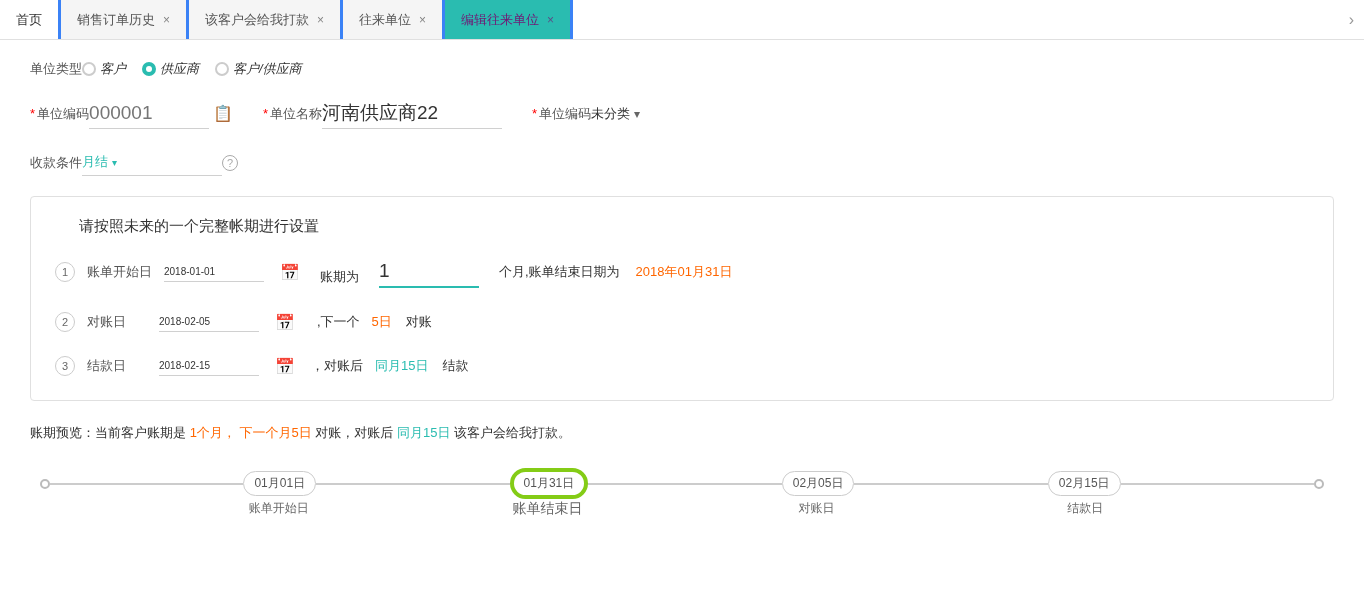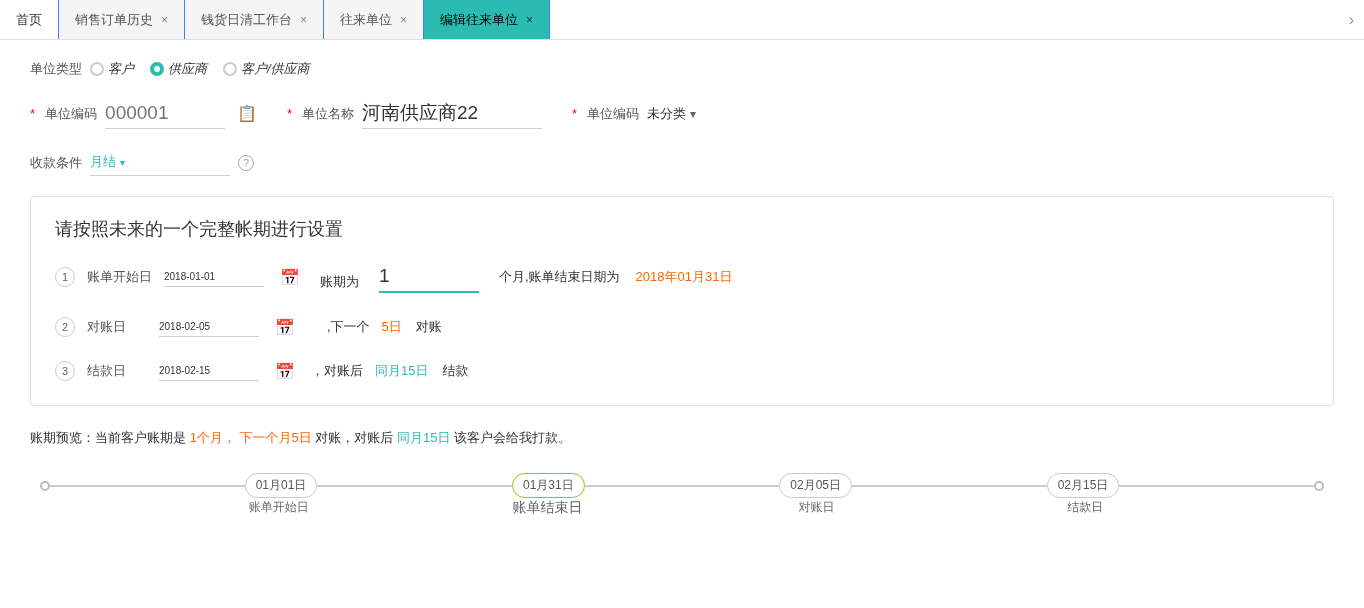--- a/index.html
+++ b/index.html
@@ -6,26 +6,26 @@
     body { font-family: 'Microsoft YaHei', Arial, sans-serif; font-size: 13px; color: #333; background: #f5f5f5; }
 
     
     .tab-bar {
       display: flex; align-items: center;
       background: #fff; border-bottom: 1px solid #e0e0e0;
       height: 40px; padding-left: 0;
     }
     .tab {
       display: flex; align-items: center; padding: 0 16px;
-      height: 100%; cursor: pointer; border-right: 1px solid #3b82f6;
+      height: 100%; cursor: pointer; border-right: 3px solid #3b82f6;
       font-size: 13px; color: #555; background: #f5f5f5;
       white-space: nowrap;
     }
     .tab.active {
-      background: #2abcb0; color: #000000;
+      background: #2abcb0; color: #701a75;
     }
     .tab .close-x {
       margin-left: 8px; font-size: 12px; opacity: 0.7;
       cursor: pointer;
     }
     .tab.home { background: #fff; color: #333; }
     .tab-arrow {
       margin-left: auto; padding: 0 10px; font-size: 16px; color: #999; cursor: pointer;
     }
 
@@ -33,21 +33,21 @@
     .main-content {
       background: #fff; padding: 20px 30px;
       min-height: calc(100vh - 40px);
     }
 
     
     .form-row {
       display: flex; align-items: center; margin-bottom: 20px; gap: 30px;
     }
     .form-group {
-      display: flex; align-items: center; gap: 8px; justify-content: center;
+      display: flex; align-items: center; gap: 0; justify-content: center;
     }
     .form-label {
       color: #555; white-space: nowrap;
     }
     .required-star { color: #f00; margin-right: 2px; }
 
     
     .radio-group { display: flex; align-items: center; gap: 16px; font-style: italic; }
     .radio-item { display: flex; align-items: center; gap: 4px; cursor: pointer; }
     .radio-circle {
@@ -93,21 +93,21 @@
     .category-dropdown {
       display: flex; align-items: center; gap: 4px; min-width: 120px;
     }
     .chevron-down-gray { font-size: 12px; color: #666; }
 
     
     .settings-box {
       border: 1px solid #e0e0e0; border-radius: 4px;
       padding: 20px 24px; margin-bottom: 20px;
     }
-    .settings-title { color: #333; margin-bottom: 20px; font-size: 18px; }
+    .settings-title { color: #333; margin-bottom: 20px; font-size: 15px; margin-left: 24px; }
 
     
     .setting-row {
       display: flex; align-items: center;
       margin-bottom: 24px; gap: 12px;
     }
     .row-num {
       width: 20px; height: 20px; border-radius: 50%;
       border: 1px solid #ccc; display: flex; align-items: center; justify-content: center;
       font-size: 11px; color: #666; flex-shrink: 0;
@@ -133,21 +133,21 @@
 
 <div class="tab-bar">
   <div class="tab home">
     <span>首页</span>
   </div>
   <div class="tab">
     <span>销售订单历史</span>
     <span class="close-x">×</span>
   </div>
   <div class="tab">
-    <span>钱货日清工作台</span>
+    <span>该客户会给我打款</span>
     <span class="close-x">×</span>
   </div>
   <div class="tab">
     <span>往来单位</span>
     <span class="close-x">×</span>
   </div>
   <div class="tab active">
     <span>编辑往来单位</span>
     <span class="close-x">×</span>
   </div>
@@ -225,21 +225,21 @@
       <span class="highlight-orange" style="margin-left:4px;">2018年01月31日</span>
     </div>
 
     <div class="setting-row">
       <div class="row-num">
           <span>2</span>
         </div>
       <span class="row-field-label">对账日</span>
       <input class="date-input" type="text" value="2018-02-05" style="">
       <span class="cal-icon">📅</span>
-      <span style="margin-left:20px;">,下一个</span>
+      <span style="margin-left:10px;">,下一个</span>
       <span class="highlight-orange">5日</span>
       <span style="margin-left:2px;">对账</span>
     </div>
 
     <div class="setting-row" style="margin-bottom:4px;">
       <div class="row-num">
           <span>3</span>
         </div>
       <span class="row-field-label">结款日</span>
       <input class="date-input" type="text" value="2018-02-15" style="">
@@ -266,21 +266,21 @@
       <div style="flex: 1; height: 2px; background: #ccc;"></div>
 
       <div style="display: flex; flex-direction: column; align-items: center;">
         <div style="border: 1px solid #ccc; border-radius: 16px; padding: 3px 10px; font-size: 12px; color: #555; background: #fff;">
           <span>01月01日</span>
         </div>
       </div>
       <div style="flex: 1; height: 2px; background: #ccc;"></div>
 
       <div style="display: flex; flex-direction: column; align-items: center;">
-        <div style="border: 1px solid #84cc16; border-radius: 16px; padding: 3px 10px; font-size: 12px; color: #555; background: #fff;">
+        <div style="border: 4px solid #84cc16; border-radius: 16px; padding: 3px 10px; font-size: 12px; color: #555; background: #fff;">
           <span>01月31日</span>
         </div>
       </div>
       <div style="flex: 1; height: 2px; background: #ccc;"></div>
 
       <div style="display: flex; flex-direction: column; align-items: center;">
         <div style="border: 1px solid #ccc; border-radius: 16px; padding: 3px 10px; font-size: 12px; color: #555; background: #fff;">
           <span>02月05日</span>
         </div>
       </div>

